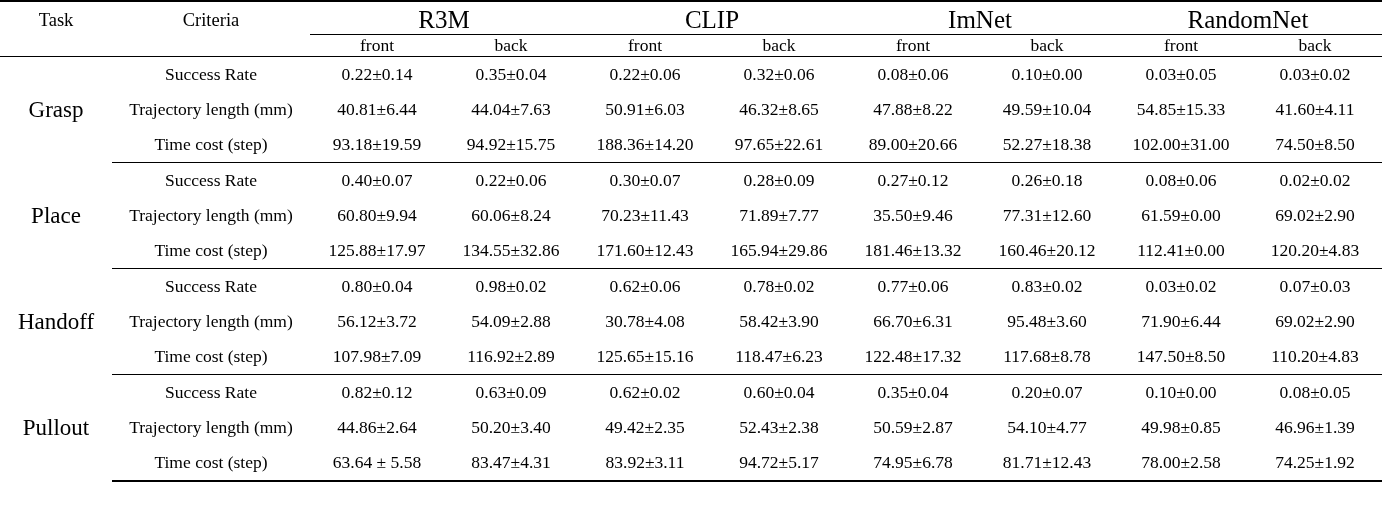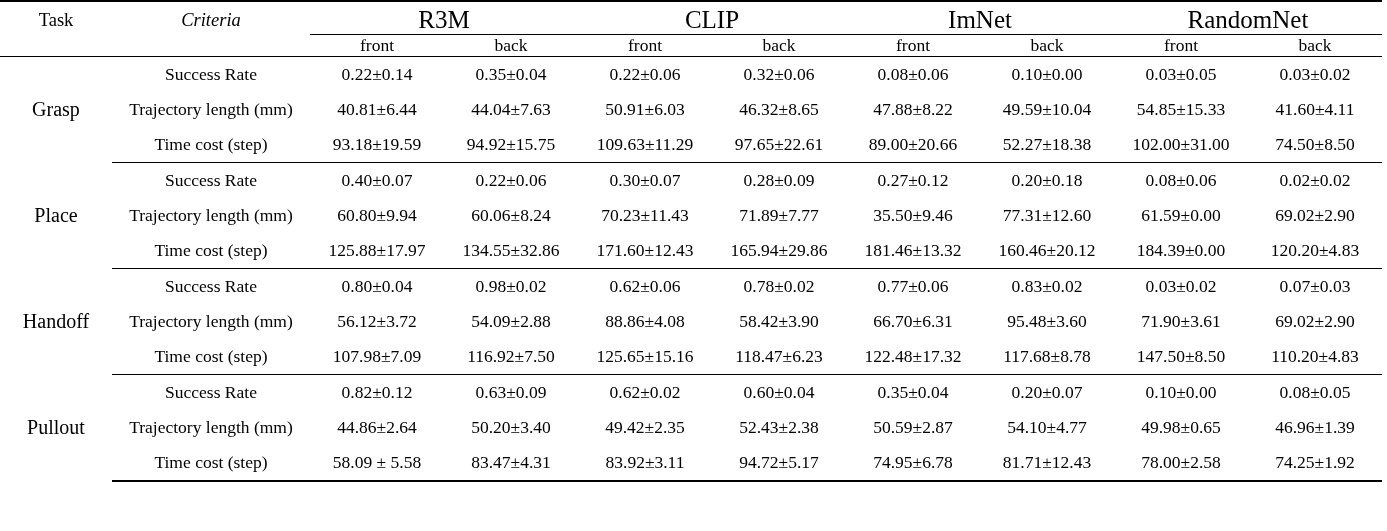--- a/index.html
+++ b/index.html
@@ -45,36 +45,36 @@
   .hdr-group {
     font-size: 25px;
     padding-top: 5px;
     padding-bottom: 5px;
   }
   .hdr-task, .hdr-criteria {
     font-size: 18.5px;
     text-align: left;
     padding-left: 8px;
   }
-  .hdr-criteria { text-align: center; padding-left: 0; font-style: italic; }
+  .hdr-criteria { text-align: center; padding-left: 0; }
   .subhdr td {
     font-size: 17.5px;
     padding-top: 4px;
     padding-bottom: 5px;
   }
   .rule-under-groups td.ruled {
     border-bottom: 1px solid #000;
   }
   .rule-under-sub td.ruled2 {
     border-bottom: 1px solid #000;
   }
   td.task-cell {
     text-align: left;
     padding-left: 8px;
-    font-size: 20px;
+    font-size: 23px;
   }
   td.criteria-cell {
     text-align: center;
     font-size: 17.5px;
   }
   td.val-cell {
     font-size: 17.5px;
   }
   tbody tr.data td {
     height: 35px;
@@ -161,37 +161,37 @@
         <td class="val-cell">46.32±8.65</td>
         <td class="val-cell">47.88±8.22</td>
         <td class="val-cell">49.59±10.04</td>
         <td class="val-cell">54.85±15.33</td>
         <td class="val-cell">41.60±4.11</td>
       </tr>
       <tr class="data blockend">
         <td class="criteria-cell">Time cost (step)</td>
         <td class="val-cell">93.18±19.59</td>
         <td class="val-cell">94.92±15.75</td>
-        <td class="val-cell">109.63±11.29</td>
+        <td class="val-cell">188.36±14.20</td>
         <td class="val-cell">97.65±22.61</td>
         <td class="val-cell">89.00±20.66</td>
         <td class="val-cell">52.27±18.38</td>
         <td class="val-cell">102.00±31.00</td>
         <td class="val-cell">74.50±8.50</td>
       </tr>
 
       <tr class="data">
         <td class="task-cell" rowspan="3">Place</td>
         <td class="criteria-cell">Success Rate</td>
         <td class="val-cell">0.40±0.07</td>
         <td class="val-cell">0.22±0.06</td>
         <td class="val-cell">0.30±0.07</td>
         <td class="val-cell">0.28±0.09</td>
         <td class="val-cell">0.27±0.12</td>
-        <td class="val-cell">0.20±0.18</td>
+        <td class="val-cell">0.26±0.18</td>
         <td class="val-cell">0.08±0.06</td>
         <td class="val-cell">0.02±0.02</td>
       </tr>
       <tr class="data">
         <td class="criteria-cell">Trajectory length (mm)</td>
         <td class="val-cell">60.80±9.94</td>
         <td class="val-cell">60.06±8.24</td>
         <td class="val-cell">70.23±11.43</td>
         <td class="val-cell">71.89±7.77</td>
         <td class="val-cell">35.50±9.46</td>
@@ -200,51 +200,51 @@
         <td class="val-cell">69.02±2.90</td>
       </tr>
       <tr class="data blockend">
         <td class="criteria-cell">Time cost (step)</td>
         <td class="val-cell">125.88±17.97</td>
         <td class="val-cell">134.55±32.86</td>
         <td class="val-cell">171.60±12.43</td>
         <td class="val-cell">165.94±29.86</td>
         <td class="val-cell">181.46±13.32</td>
         <td class="val-cell">160.46±20.12</td>
-        <td class="val-cell">184.39±0.00</td>
+        <td class="val-cell">112.41±0.00</td>
         <td class="val-cell">120.20±4.83</td>
       </tr>
 
       <tr class="data">
         <td class="task-cell" rowspan="3">Handoff</td>
         <td class="criteria-cell">Success Rate</td>
         <td class="val-cell">0.80±0.04</td>
         <td class="val-cell">0.98±0.02</td>
         <td class="val-cell">0.62±0.06</td>
         <td class="val-cell">0.78±0.02</td>
         <td class="val-cell">0.77±0.06</td>
         <td class="val-cell">0.83±0.02</td>
         <td class="val-cell">0.03±0.02</td>
         <td class="val-cell">0.07±0.03</td>
       </tr>
       <tr class="data">
         <td class="criteria-cell">Trajectory length (mm)</td>
         <td class="val-cell">56.12±3.72</td>
         <td class="val-cell">54.09±2.88</td>
-        <td class="val-cell">88.86±4.08</td>
+        <td class="val-cell">30.78±4.08</td>
         <td class="val-cell">58.42±3.90</td>
         <td class="val-cell">66.70±6.31</td>
         <td class="val-cell">95.48±3.60</td>
-        <td class="val-cell">71.90±3.61</td>
+        <td class="val-cell">71.90±6.44</td>
         <td class="val-cell">69.02±2.90</td>
       </tr>
       <tr class="data blockend">
         <td class="criteria-cell">Time cost (step)</td>
         <td class="val-cell">107.98±7.09</td>
-        <td class="val-cell">116.92±7.50</td>
+        <td class="val-cell">116.92±2.89</td>
         <td class="val-cell">125.65±15.16</td>
         <td class="val-cell">118.47±6.23</td>
         <td class="val-cell">122.48±17.32</td>
         <td class="val-cell">117.68±8.78</td>
         <td class="val-cell">147.50±8.50</td>
         <td class="val-cell">110.20±4.83</td>
       </tr>
 
       <tr class="data">
         <td class="task-cell" rowspan="3">Pullout</td>
@@ -259,26 +259,26 @@
         <td class="val-cell">0.08±0.05</td>
       </tr>
       <tr class="data">
         <td class="criteria-cell">Trajectory length (mm)</td>
         <td class="val-cell">44.86±2.64</td>
         <td class="val-cell">50.20±3.40</td>
         <td class="val-cell">49.42±2.35</td>
         <td class="val-cell">52.43±2.38</td>
         <td class="val-cell">50.59±2.87</td>
         <td class="val-cell">54.10±4.77</td>
-        <td class="val-cell">49.98±0.65</td>
+        <td class="val-cell">49.98±0.85</td>
         <td class="val-cell">46.96±1.39</td>
       </tr>
       <tr class="data finalend">
         <td class="criteria-cell">Time cost (step)</td>
-        <td class="val-cell">58.09 ± 5.58</td>
+        <td class="val-cell">63.64 ± 5.58</td>
         <td class="val-cell">83.47±4.31</td>
         <td class="val-cell">83.92±3.11</td>
         <td class="val-cell">94.72±5.17</td>
         <td class="val-cell">74.95±6.78</td>
         <td class="val-cell">81.71±12.43</td>
         <td class="val-cell">78.00±2.58</td>
         <td class="val-cell">74.25±1.92</td>
       </tr>
     </tbody>
   </table>

